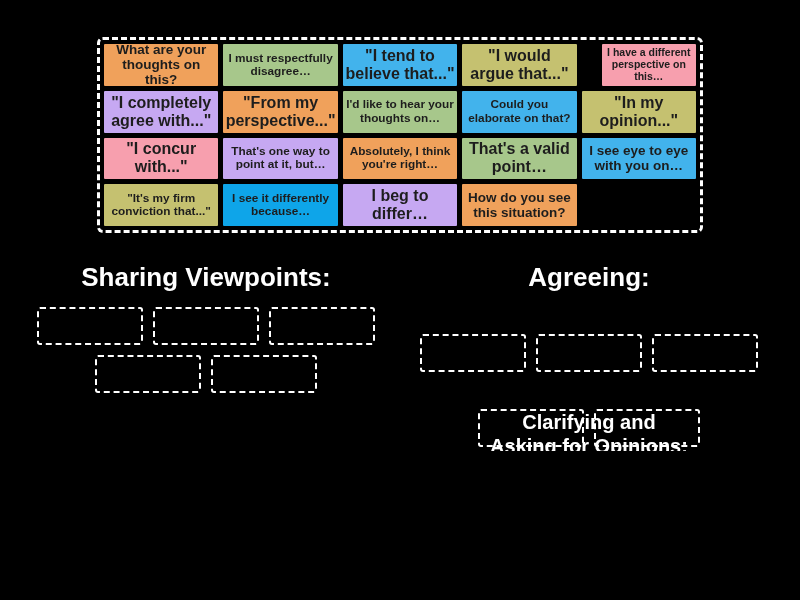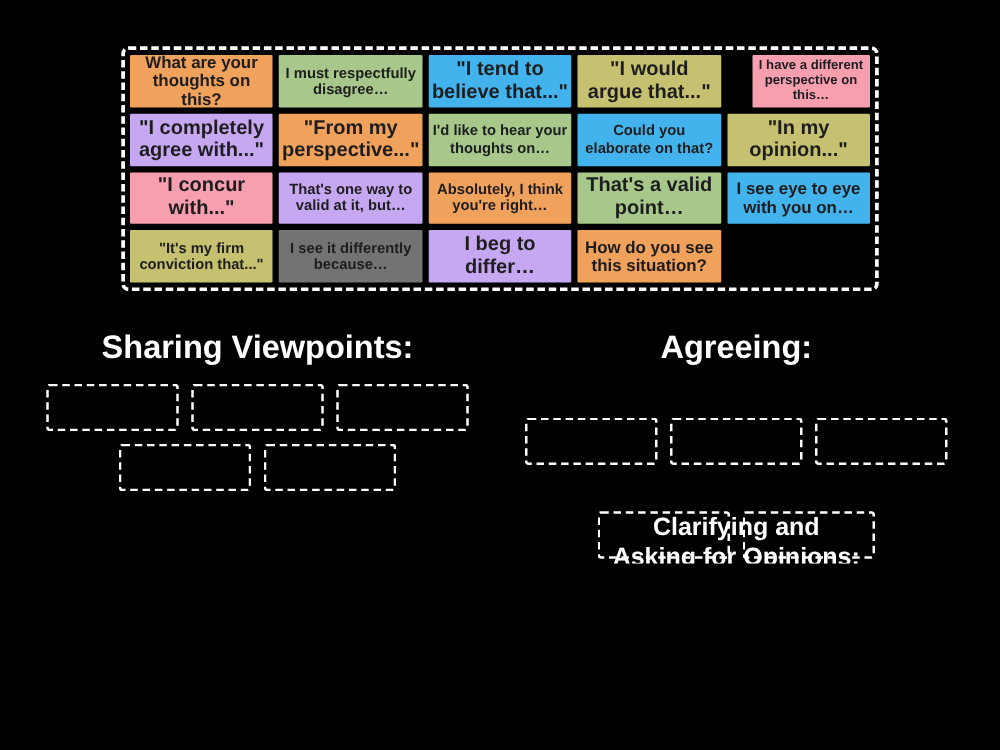--- a/index.html
+++ b/index.html
@@ -60,26 +60,26 @@
       <div class="tile tile-sm" style="background: rgb(167, 199, 139); color: rgb(29, 29, 29);">I must respectfully disagree…</div>
       <div class="tile tile-lg" style="background: rgb(66, 179, 236); color: rgb(29, 29, 29);">"I tend to believe that..."</div>
       <div class="tile tile-lg" style="background: rgb(197, 193, 112); color: rgb(29, 29, 29);">"I would argue that..."</div>
       <div class="tile tile-xs" style="background: rgb(247, 159, 174); color: rgb(29, 29, 29);">I have a different perspective on this…</div>
       <div class="tile tile-lg" style="background: rgb(198, 168, 242); color: rgb(29, 29, 29);">"I completely agree with..."</div>
       <div class="tile tile-lg" style="background: rgb(240, 161, 91); color: rgb(29, 29, 29);">"From my perspective..."</div>
       <div class="tile tile-sm" style="background: rgb(167, 199, 139); color: rgb(29, 29, 29);">I'd like to hear your thoughts on…</div>
       <div class="tile tile-sm" style="background: rgb(66, 179, 236); color: rgb(29, 29, 29);">Could you elaborate on that?</div>
       <div class="tile tile-lg" style="background: rgb(197, 193, 112); color: rgb(29, 29, 29);">"In my opinion..."</div>
       <div class="tile tile-lg" style="background: rgb(247, 159, 174); color: rgb(29, 29, 29);">"I concur with..."</div>
-      <div class="tile tile-sm" style="background: rgb(198, 168, 242); color: rgb(29, 29, 29);">That's one way to valid at it, but…</div>
+      <div class="tile tile-sm" style="background: rgb(198, 168, 242); color: rgb(29, 29, 29);">That's one way to point at it, but…</div>
       <div class="tile tile-sm" style="background: rgb(240, 161, 91); color: rgb(29, 29, 29);">Absolutely, I think you're right…</div>
       <div class="tile tile-lg" style="background: rgb(167, 199, 139); color: rgb(29, 29, 29);">That's a valid point…</div>
       <div class="tile tile-md" style="background: rgb(66, 179, 236); color: rgb(29, 29, 29);">I see eye to eye with you on…</div>
       <div class="tile tile-sm" style="background: rgb(197, 193, 112); color: rgb(29, 29, 29);">"It's my firm conviction that..."</div>
-      <div class="tile tile-sm" style="background: #737373; color: rgb(29, 29, 29);">I see it differently because…</div>
+      <div class="tile tile-sm" style="background: #0ea5e9; color: rgb(29, 29, 29);">I see it differently because…</div>
       <div class="tile tile-lg" style="background: rgb(198, 168, 242); color: rgb(29, 29, 29);">I beg to differ…</div>
       <div class="tile tile-md" style="background: rgb(240, 161, 91); color: rgb(29, 29, 29);">How do you see this situation?</div>
     </div>
 
   <div class="group" id="group-0">
     <h2 class="group-heading mb14">Sharing Viewpoints:</h2>
   <div class="slots">
         <div class="slot"></div>
         <div class="slot"></div>
         <div class="slot"></div>

